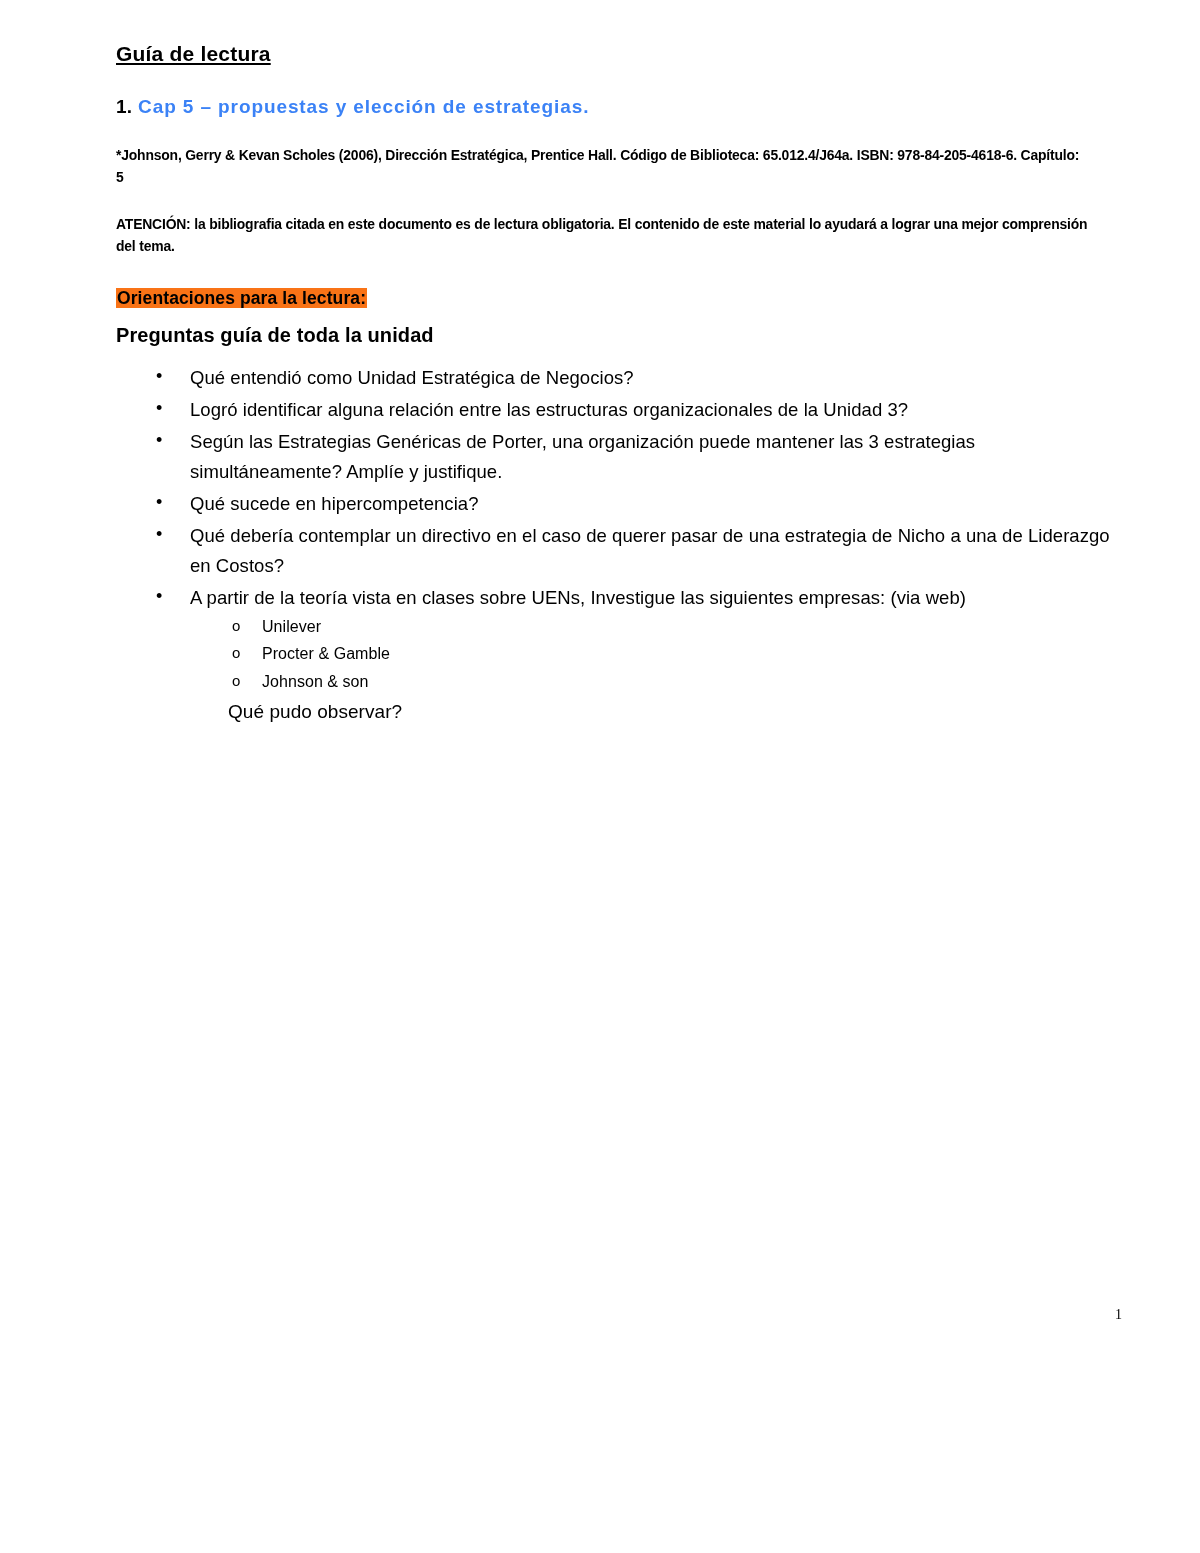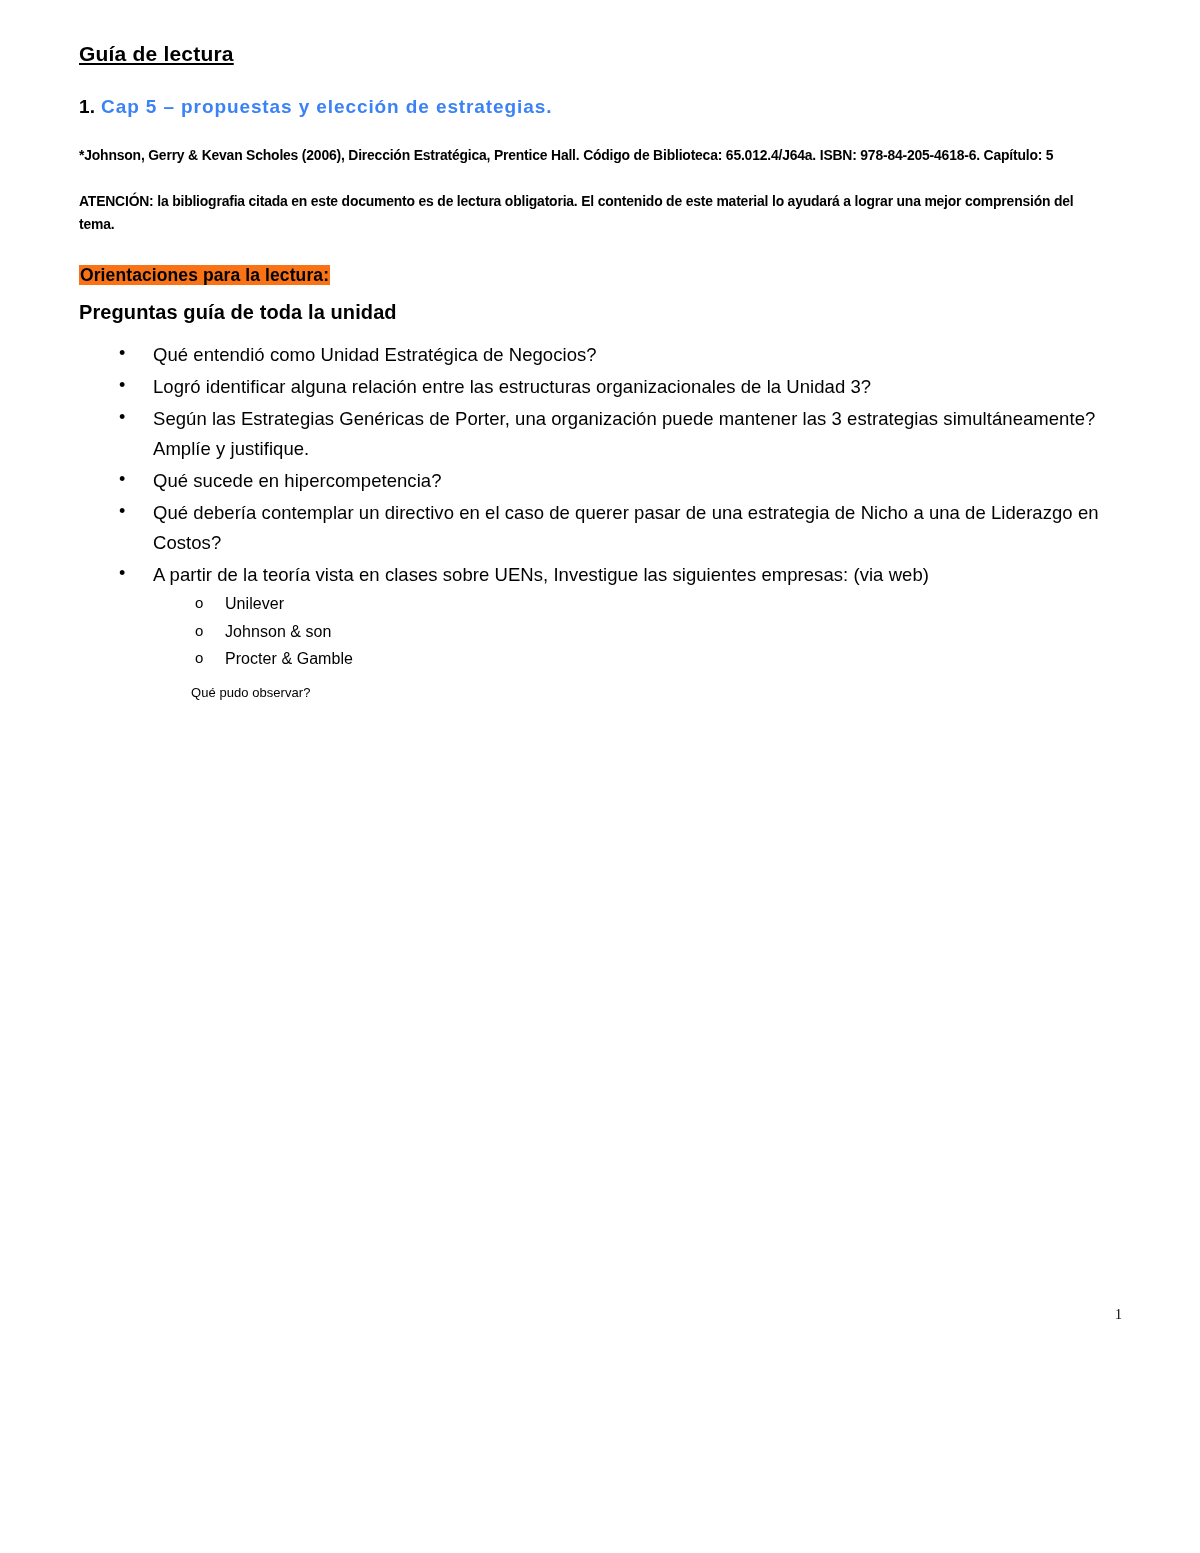--- a/index.html
+++ b/index.html
@@ -12,21 +12,21 @@
     height: 1553px;
     font-family: "Liberation Sans", sans-serif;
     color: #000000;
     position: relative;
     overflow: hidden;
   }
   .page {
     box-sizing: border-box;
     width: 1200px;
     height: 1365px;
-    padding: 42px 72px 0 79px;
+    padding: 42px 72px 0 116px;
     position: relative;
   }
 
   
   .doc-title {
     font-size: 21px;
     font-weight: bold;
     text-decoration: underline;
     letter-spacing: 0.2px;
     margin: 0 0 30px 0;
@@ -115,24 +115,24 @@
     letter-spacing: 0.05px;
   }
   ul.subbullets > li::before {
     content: "o";
     position: absolute;
     left: 4px;
     top: 0;
     font-size: 15px;
   }
   .trailing-question {
-    font-size: 13px;
+    font-size: 19px;
     line-height: 1.7;
     padding-left: 38px;
-    margin-top: 9px;
+    margin-top: 1px;
   }
 
   
   .page-number {
     position: absolute;
     right: 78px;
     bottom: 42px;
     font-size: 14px;
     font-family: "Liberation Serif", serif;
   }
@@ -162,22 +162,22 @@
   <ul class="bullets">
     <li>Qué entendió como Unidad Estratégica de Negocios?</li>
     <li>Logró identificar alguna relación entre las estructuras organizacionales de la Unidad  3?</li>
     <li>Según las Estrategias Genéricas de Porter, una organización puede mantener las 3 estrategias simultáneamente? Amplíe y justifique.</li>
     <li>Qué sucede en hipercompetencia?</li>
     <li>Qué debería contemplar un directivo en el caso de querer pasar de una estrategia de Nicho a una de Liderazgo en Costos?</li>
     <li>
       <span>A partir de la teoría vista en clases sobre UENs, Investigue las siguientes empresas: (via web)</span>
       <ul class="subbullets">
         <li>Unilever</li>
+        <li>Procter &amp; Gamble</li>
         <li>Johnson &amp; son</li>
-        <li>Procter &amp; Gamble</li>
       </ul>
       <div class="trailing-question">Qué pudo observar?</div>
     </li>
   </ul>
 
   <div class="page-number">1</div>
 
 </div>
 
 </body></html>

